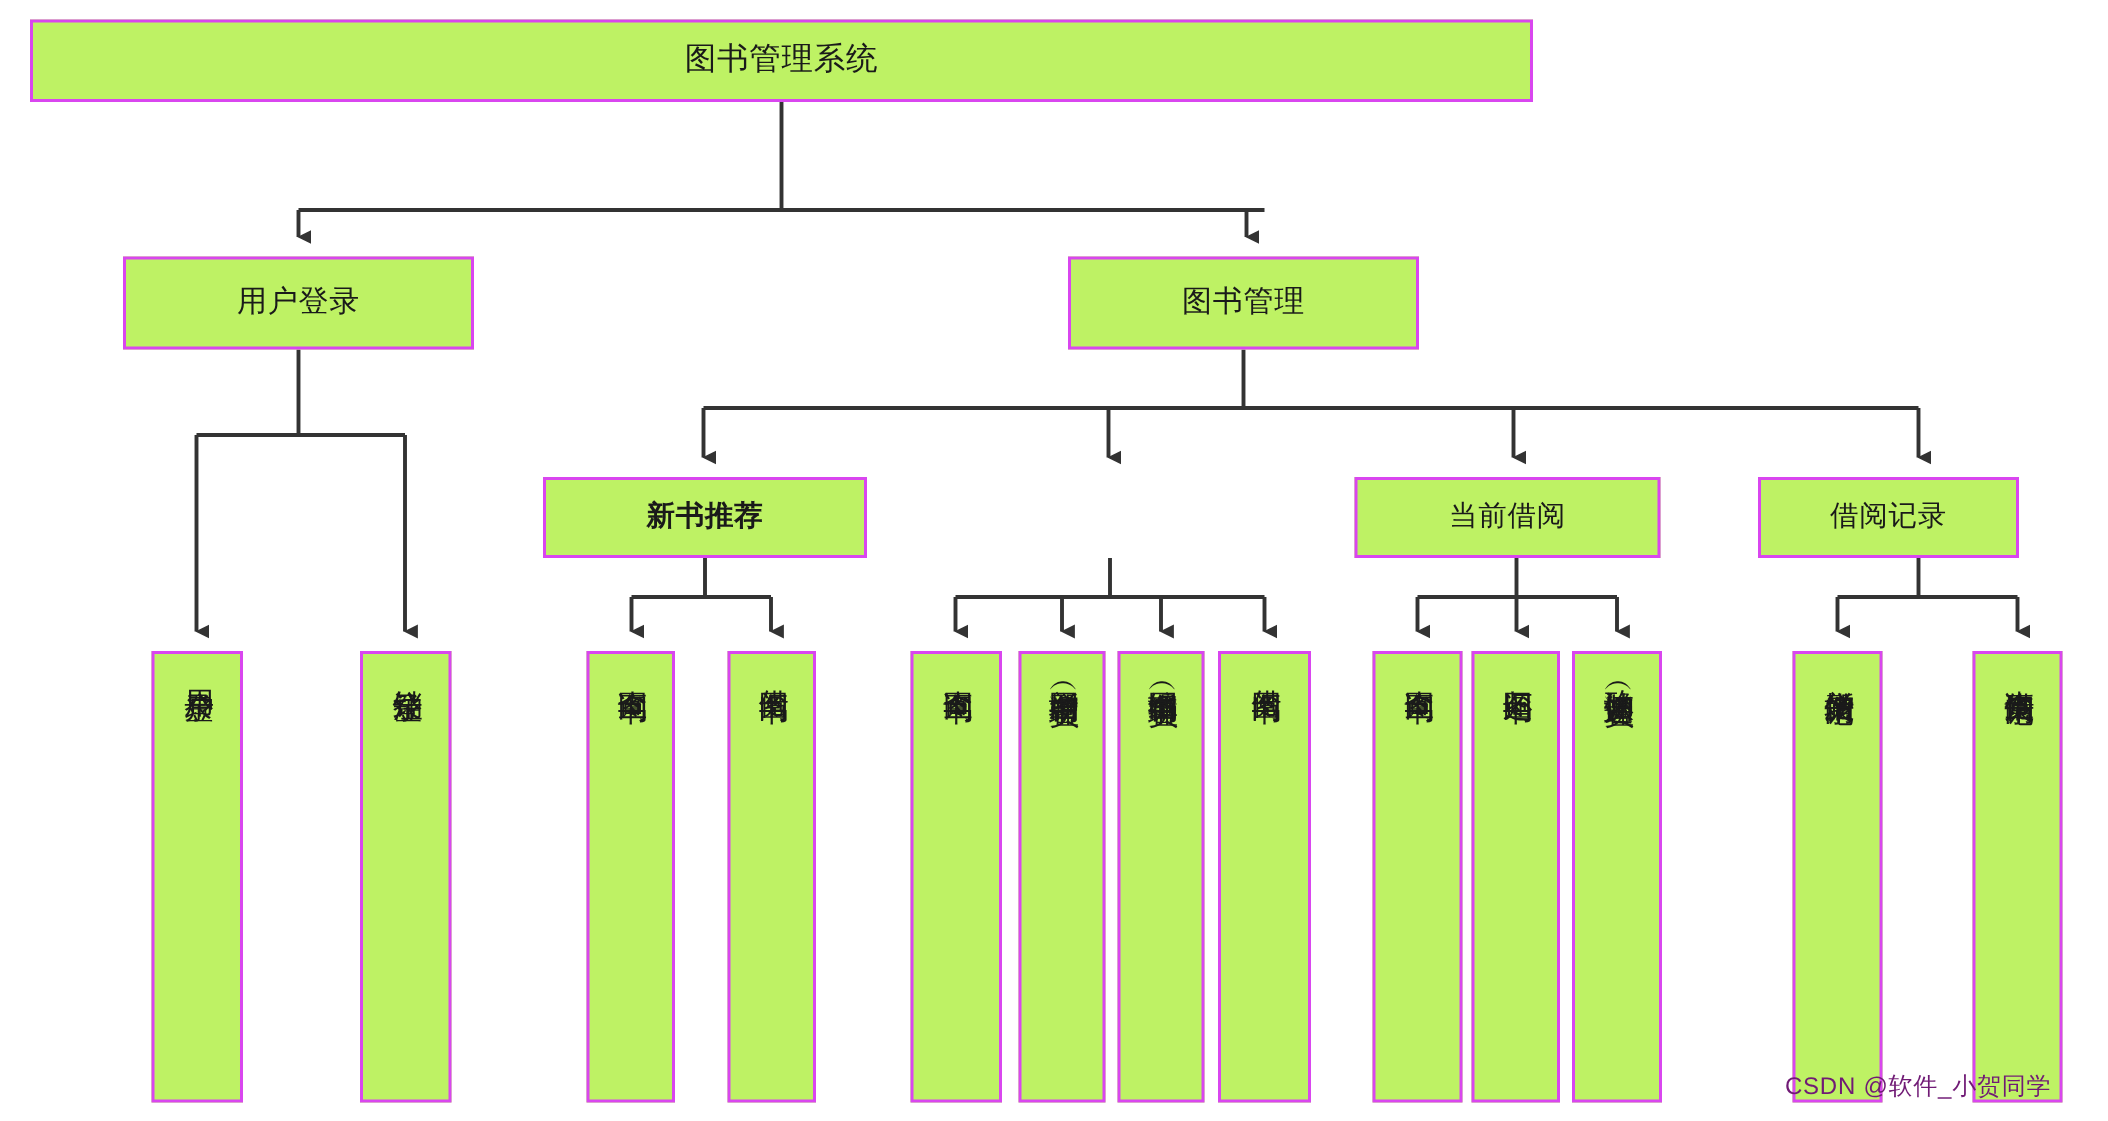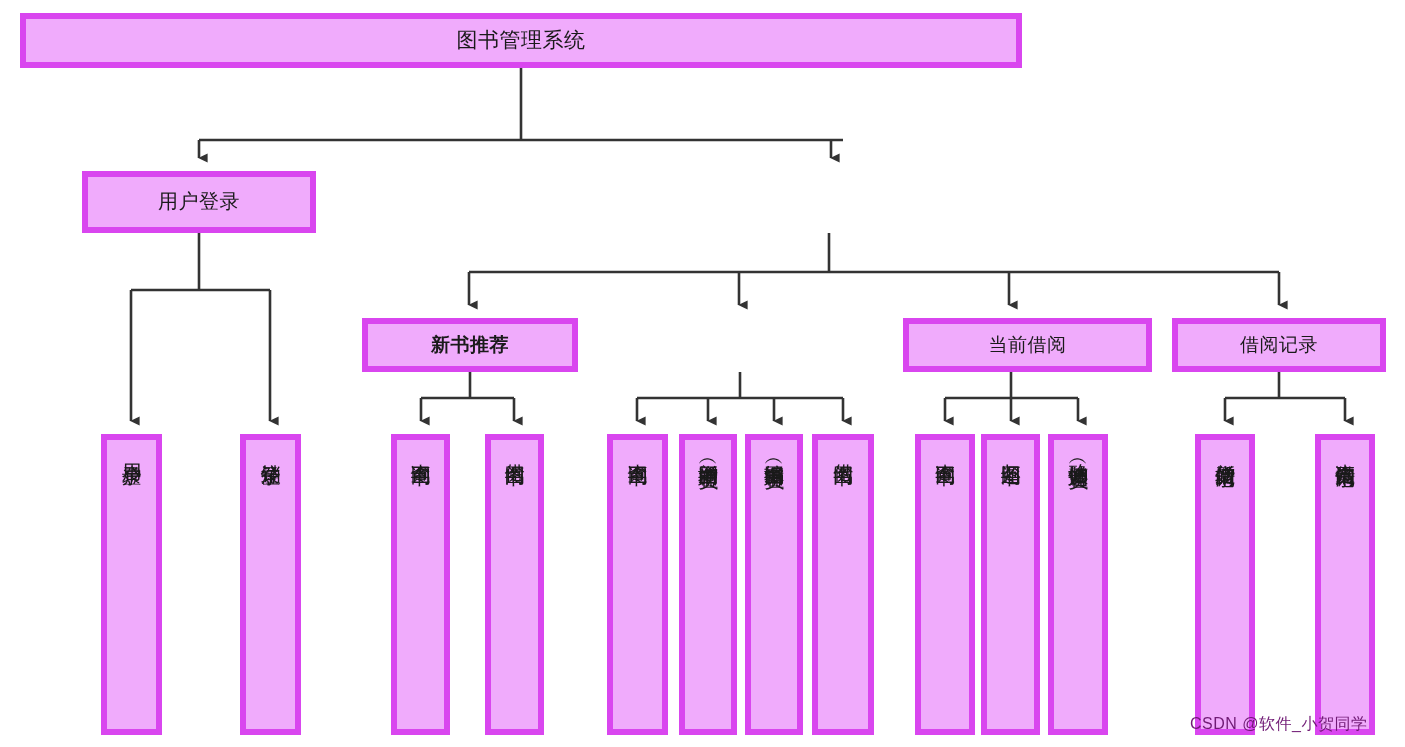--- a/index.html
+++ b/index.html
@@ -22,22 +22,22 @@
     position: absolute;
     left: 0;
     top: 0;
     width: 1405px;
     height: 747px;
     pointer-events: none;
   }
   .node {
     position: absolute;
     box-sizing: border-box;
-    background: #f0abfc;
-    border: 6px solid #d946ef;
+    background: #bef264;
+    border: 2px solid #d946ef;
     display: flex;
     align-items: center;
     justify-content: center;
     color: #1a1a1a;
   }
   .node-label {
     display: block;
     text-align: center;
     line-height: 1.28;
     letter-spacing: 0.5px;
@@ -63,22 +63,22 @@
   .node.n-book-manage { left: 712px; top: 171px; }
 
   
   .node.level2 {
     height: 54px;
     top: 318px;
   }
   .node.level2 .node-label { font-size: 19px; }
   .node.n-new-book   { left: 362px;  width: 216px; font-weight: bold; }
   .node.n-borrow     { left: 633px;  width: 214px; }
-  .node.n-current    { left: 903px;  width: 249px; }
-  .node.n-record     { left: 1172px; width: 214px; }
+  .node.n-current    { left: 903px;  width: 204px; }
+  .node.n-record     { left: 1172px; width: 174px; }
 
   
   .node.leaf {
     top: 434px;
     height: 301px;
     align-items: flex-start;
     justify-content: center;
     padding-top: 8px;
   }
   .node.leaf .node-label {
@@ -174,20 +174,23 @@
     </g>
   </svg>
 
   <div class="node root">
     <span class="node-label">图书管理系统</span>
   </div>
 
   <div class="node level1 n-user-login">
     <span class="node-label">用户登录</span>
   </div>
+  <div class="node level1 n-book-manage">
+    <span class="node-label">图书管理</span>
+  </div>
 
   <div class="node level2 n-new-book">
     <span class="node-label">新书推荐</span>
   </div>
   <div class="node level2 n-current">
     <span class="node-label">当前借阅</span>
   </div>
   <div class="node level2 n-record">
     <span class="node-label">借阅记录</span>
   </div>

